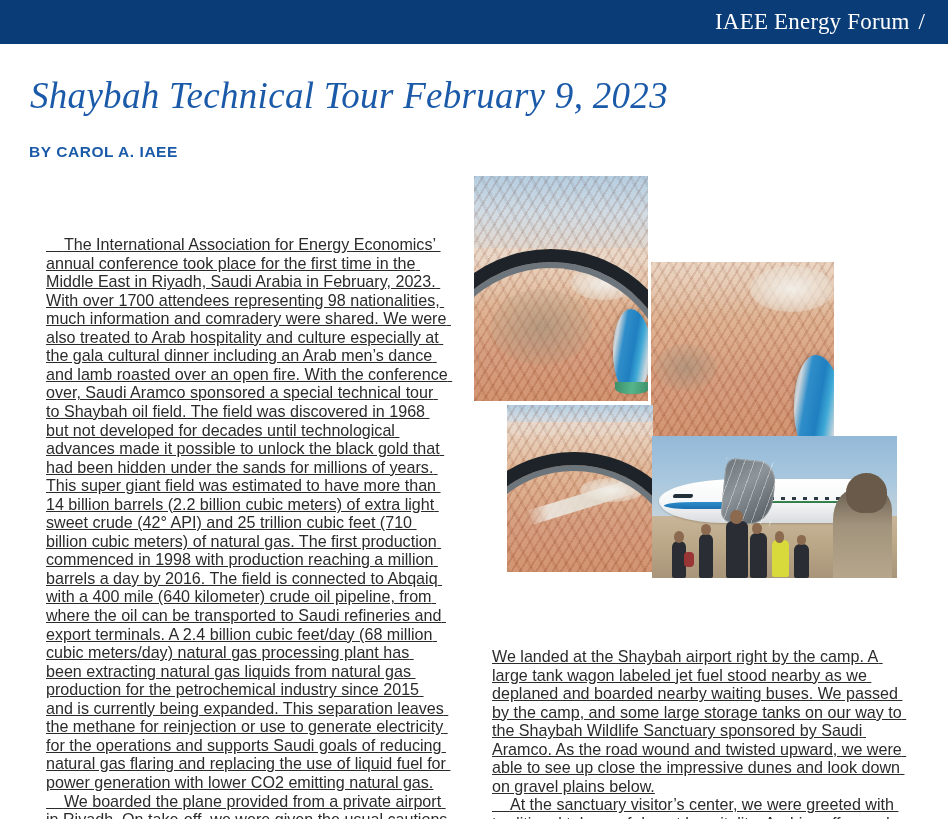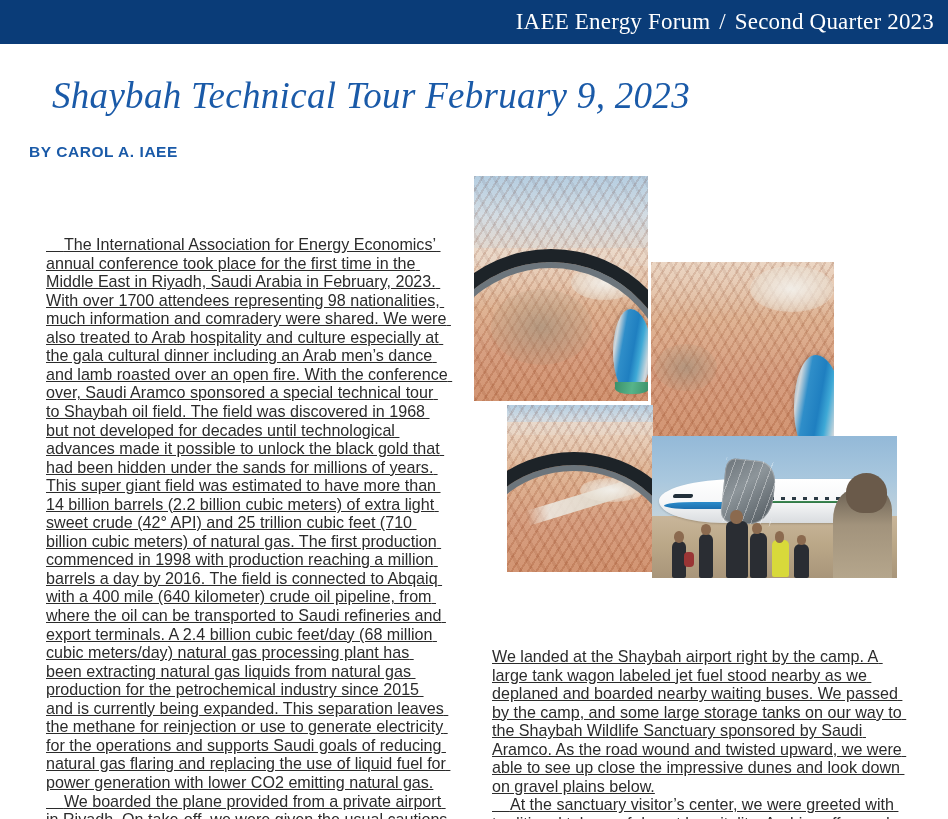--- a/index.html
+++ b/index.html
@@ -47,21 +47,20 @@
   .article-title {
     position: absolute;
     top: 74px;
     left: 30px;
     font-family: "Liberation Serif", serif;
     font-style: italic;
     font-size: 37px;
     color: #1a5aa8;
     letter-spacing: 0.3px;
     white-space: nowrap;
-    margin-left: 22px;
   }
 
   
   .byline {
     position: absolute;
     top: 143px;
     left: 29px;
     font-family: "Liberation Sans", sans-serif;
     font-weight: bold;
     font-size: 15.5px;
@@ -245,21 +244,20 @@
   .backpack {
     position: absolute; background: #9a3535; border-radius: 4px;
   }
 </style>
 </head>
 <body>
 
 <div class="header-bar">
   <span class="header-text">IAEE Energy Forum</span>
   <span class="header-sep">/</span>
-  <span class="header-text">Second Quarter 2023</span>
 </div>
 
 <div class="article-title">Shaybah Technical Tour February 9, 2023</div>
 <div class="byline">BY CAROL A. IAEE</div>
 
 <div class="collage">
 
   <div class="photo photo-aerial-1">
     <div class="sky" style="height:42%"></div>
     <div class="sand" style="top:40%;height:60%"></div>

